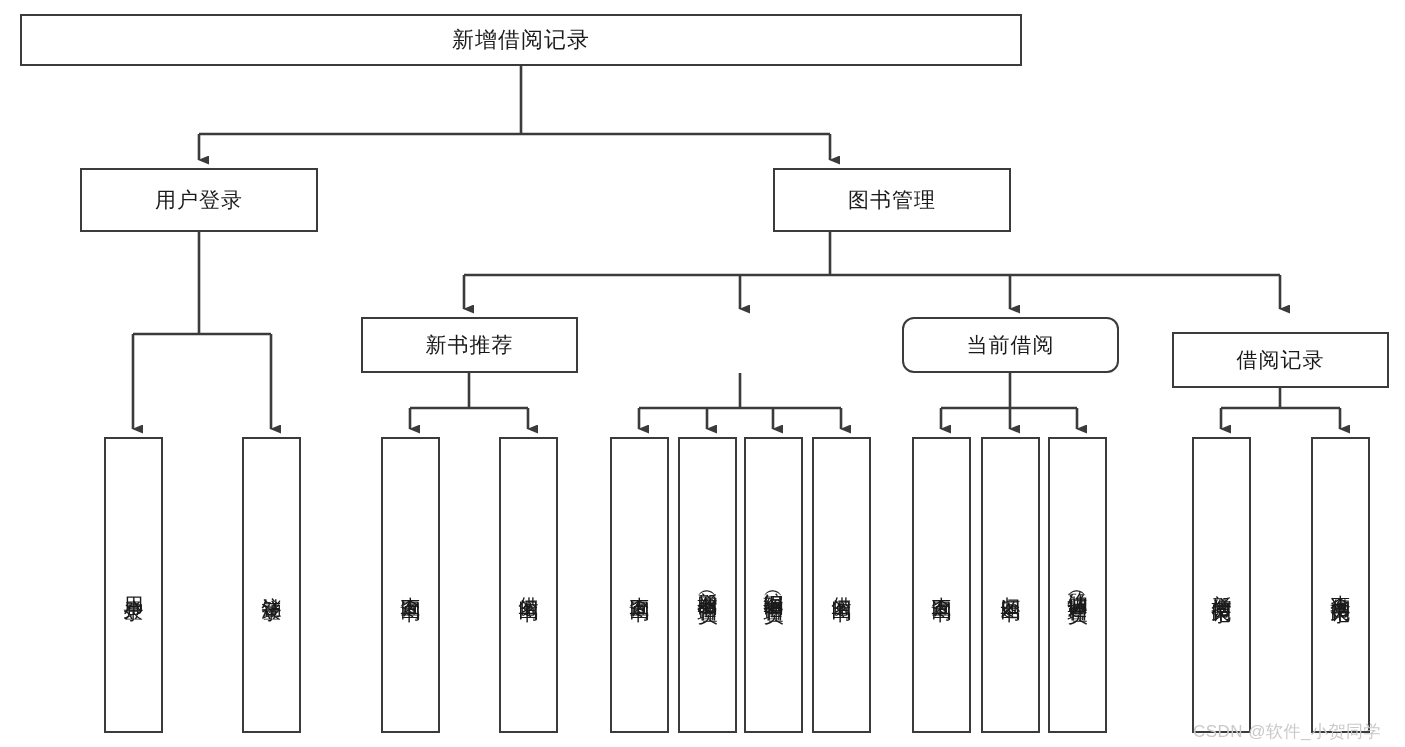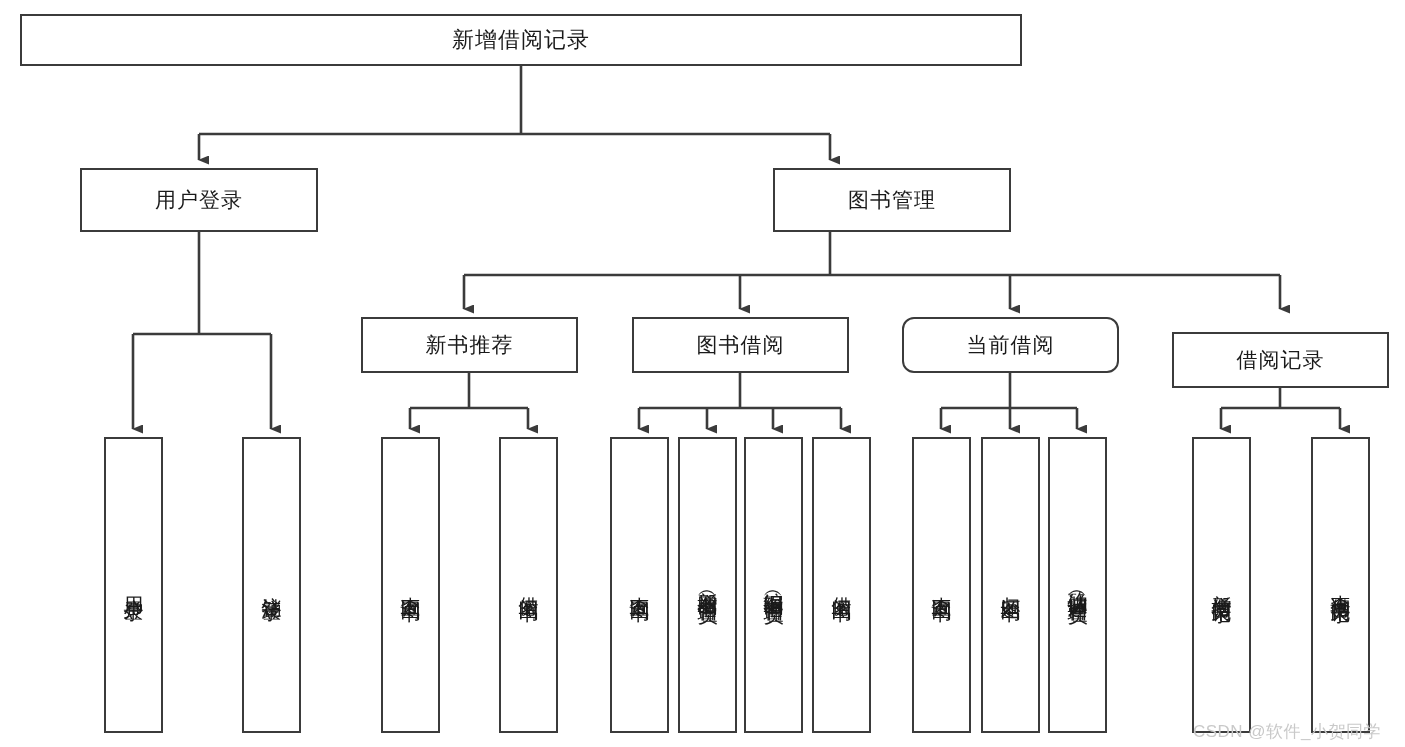--- a/index.html
+++ b/index.html
@@ -133,23 +133,20 @@
   <div class="node" style="left:80px; top:168px; width:238px; height:64px;">
     <span>用户登录</span>
   </div>
   <div class="node" style="left:745px; top:168px; width:238px; height:64px;margin-left:28px;">
     <span>图书管理</span>
   </div>
 
   <div class="node" style="left:361px; top:317px; width:217px; height:56px;">
     <span>新书推荐</span>
   </div>
-  <div class="node" style="left:632px; top:317px; width:217px; height:56px;">
-    <span>图书借阅</span>
-  </div>
   <div class="node" style="left:902px; top:317px; width:217px; height:56px;border-radius:12px;">
     <span>当前借阅</span>
   </div>
   <div class="node" style="left:1172px; top:332px; width:217px; height:56px;">
     <span>借阅记录</span>
   </div>
 
   <div class="leaf" style="left:104px; top:437px; width:59px; height:296px;">
     <span class="vtext">用户登录</span>
   </div>

